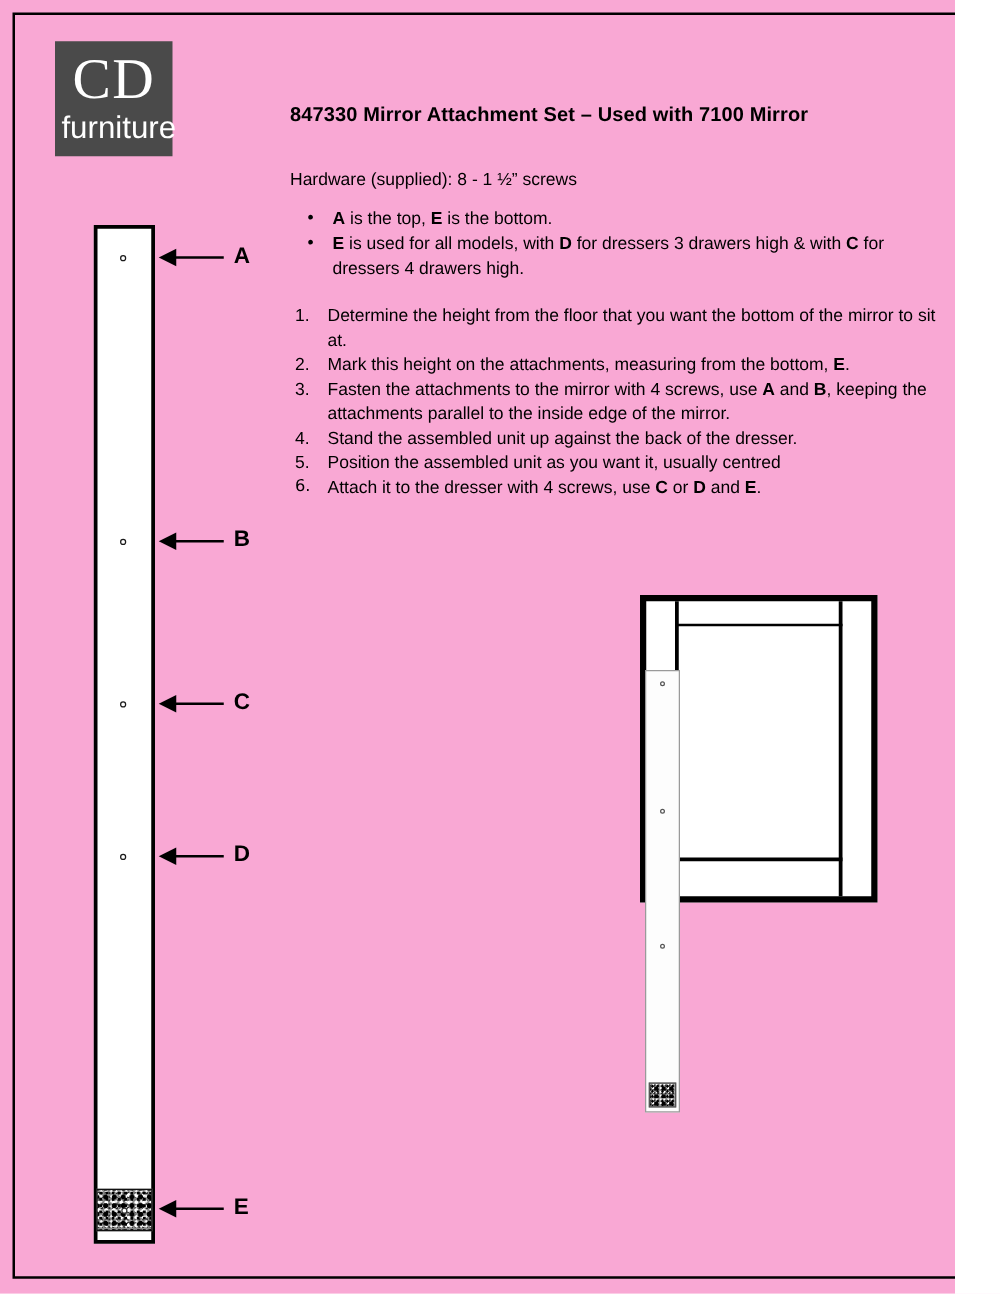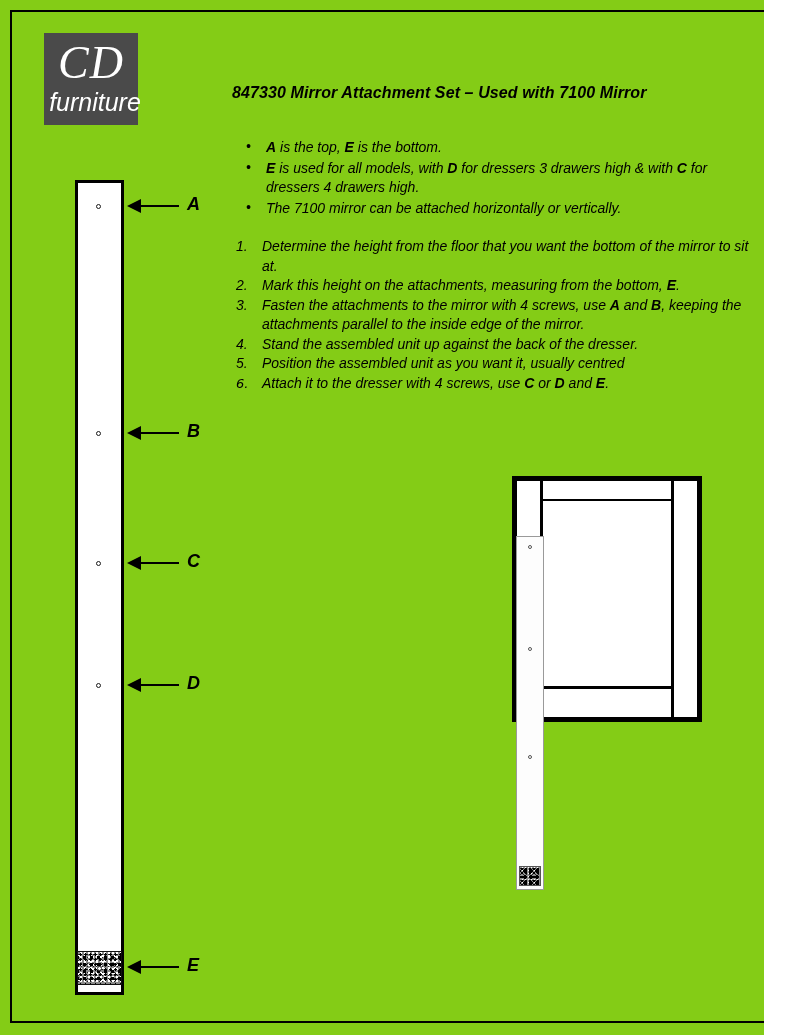--- a/index.html
+++ b/index.html
@@ -8,23 +8,22 @@
     background: #ffffff;
   }
   body {
     font-family: "Liberation Sans", sans-serif;
     color: #000000;
   }
   #page {
     position: relative;
     width: 764px;
     height: 1035px;
-    background: #84cc16;
+    background: #f9a8d4;
     overflow: hidden;
-    font-style: italic;
   }
   .page-border {
     position: absolute;
     left: 10px;
     top: 10px;
     width: 778px;
     height: 1013px;
     border: 2px solid #000000;
     box-sizing: border-box;
   }
@@ -295,25 +294,25 @@
   <div class="page-border"></div>
 
   <div class="logo">
     <div class="logo-cd">CD</div>
     <div class="logo-sub">furniture</div>
   </div>
 
   <div class="doc-title">847330 Mirror Attachment Set – Used with 7100 Mirror</div>
 
   <div class="textblock">
+    <p class="hw-line">Hardware (supplied): 8 - 1 ½” screws</p>
 
     <ul class="bullets" id="notes-list">
         <li><b>A</b><span> is the top, </span><b>E</b><span> is the bottom.</span></li>
         <li><b>E</b><span> is used for all models, with </span><b>D</b><span> for dressers 3 drawers high &amp; with </span><b>C</b><span> for dressers 4 drawers high.</span></li>
-        <li><span>The 7100 mirror can be attached horizontally or vertically.</span></li>
       </ul>
 
     <ol class="steps" id="steps-list">
         <li><span>Determine the height from the floor that you want the bottom of the mirror to sit at.</span></li>
         <li><span>Mark this height on the attachments, measuring from the bottom, </span><b>E</b><span>.</span></li>
         <li><span>Fasten the attachments to the mirror with 4 screws, use </span><b>A</b><span> and </span><b>B</b><span>, keeping the attachments parallel to the inside edge of the mirror.</span></li>
         <li><span>Stand the assembled unit up against the back of the dresser.</span></li>
         <li><span>Position the assembled unit as you want it, usually centred</span></li>
         <li class="last-step"><span>Attach it to the dresser with 4 screws, use </span><b>C</b><span> or </span><b>D</b><span> and </span><b>E</b><span>.</span></li>
       </ol>

